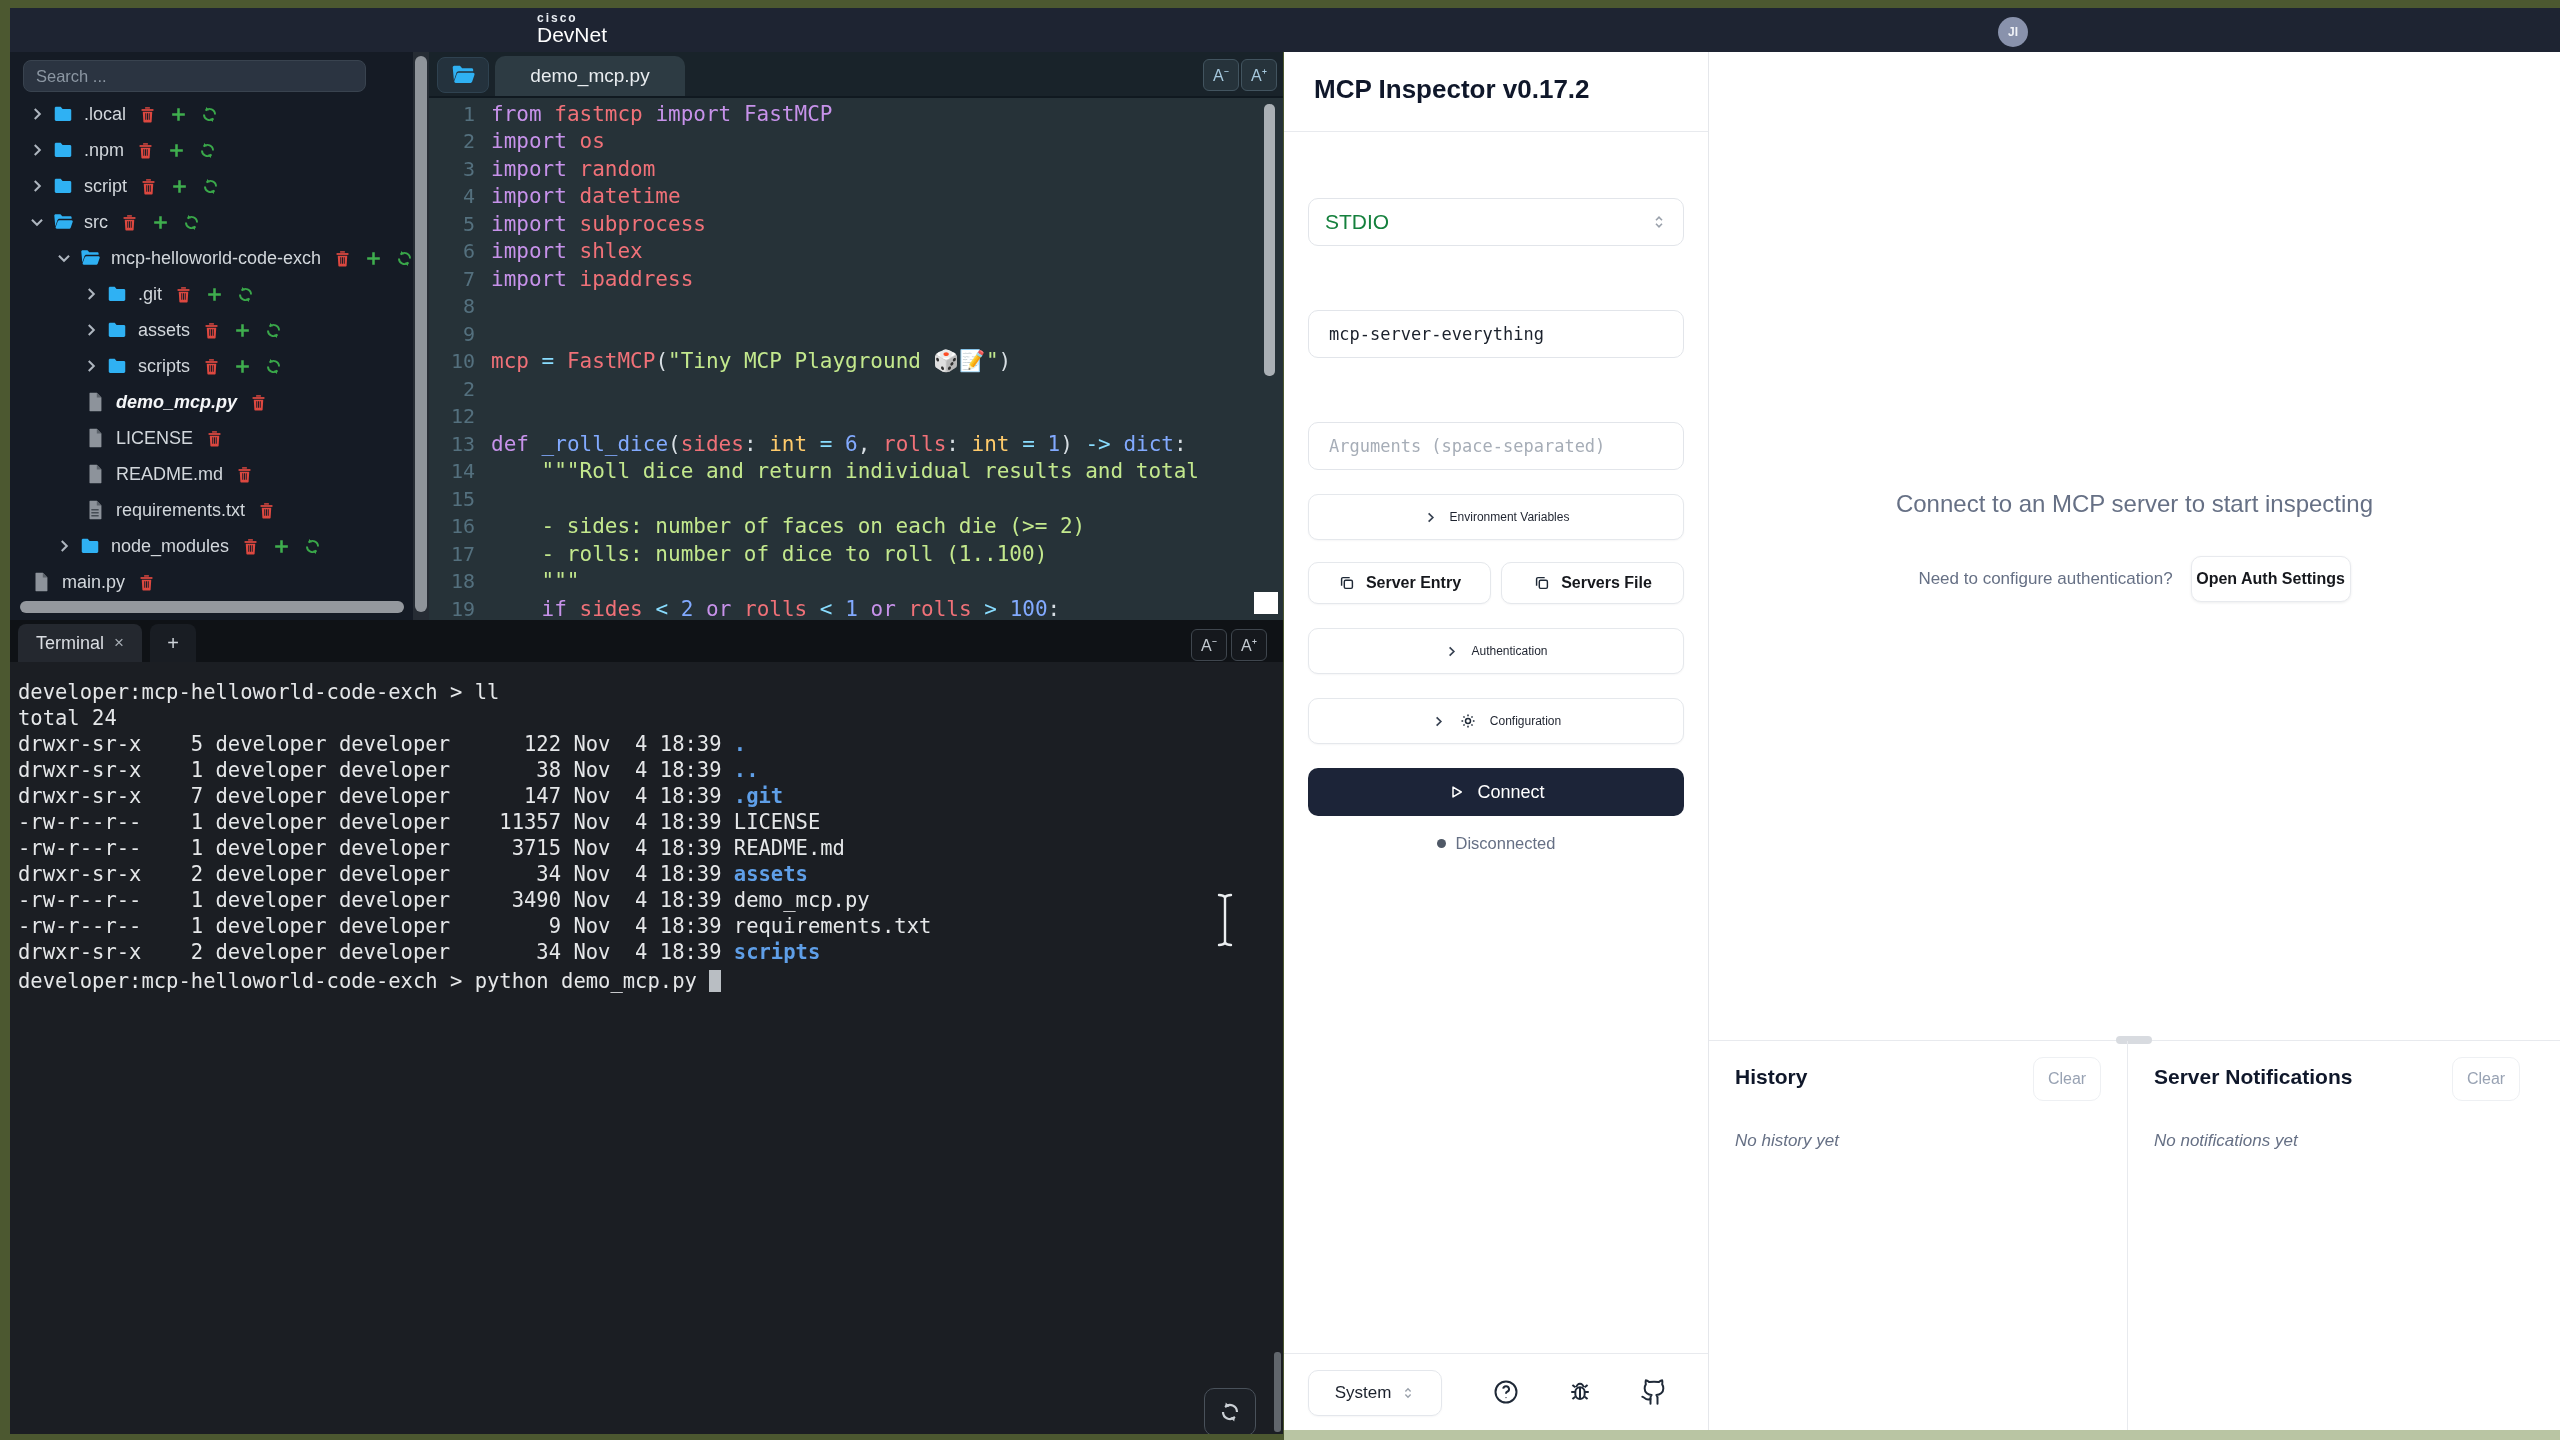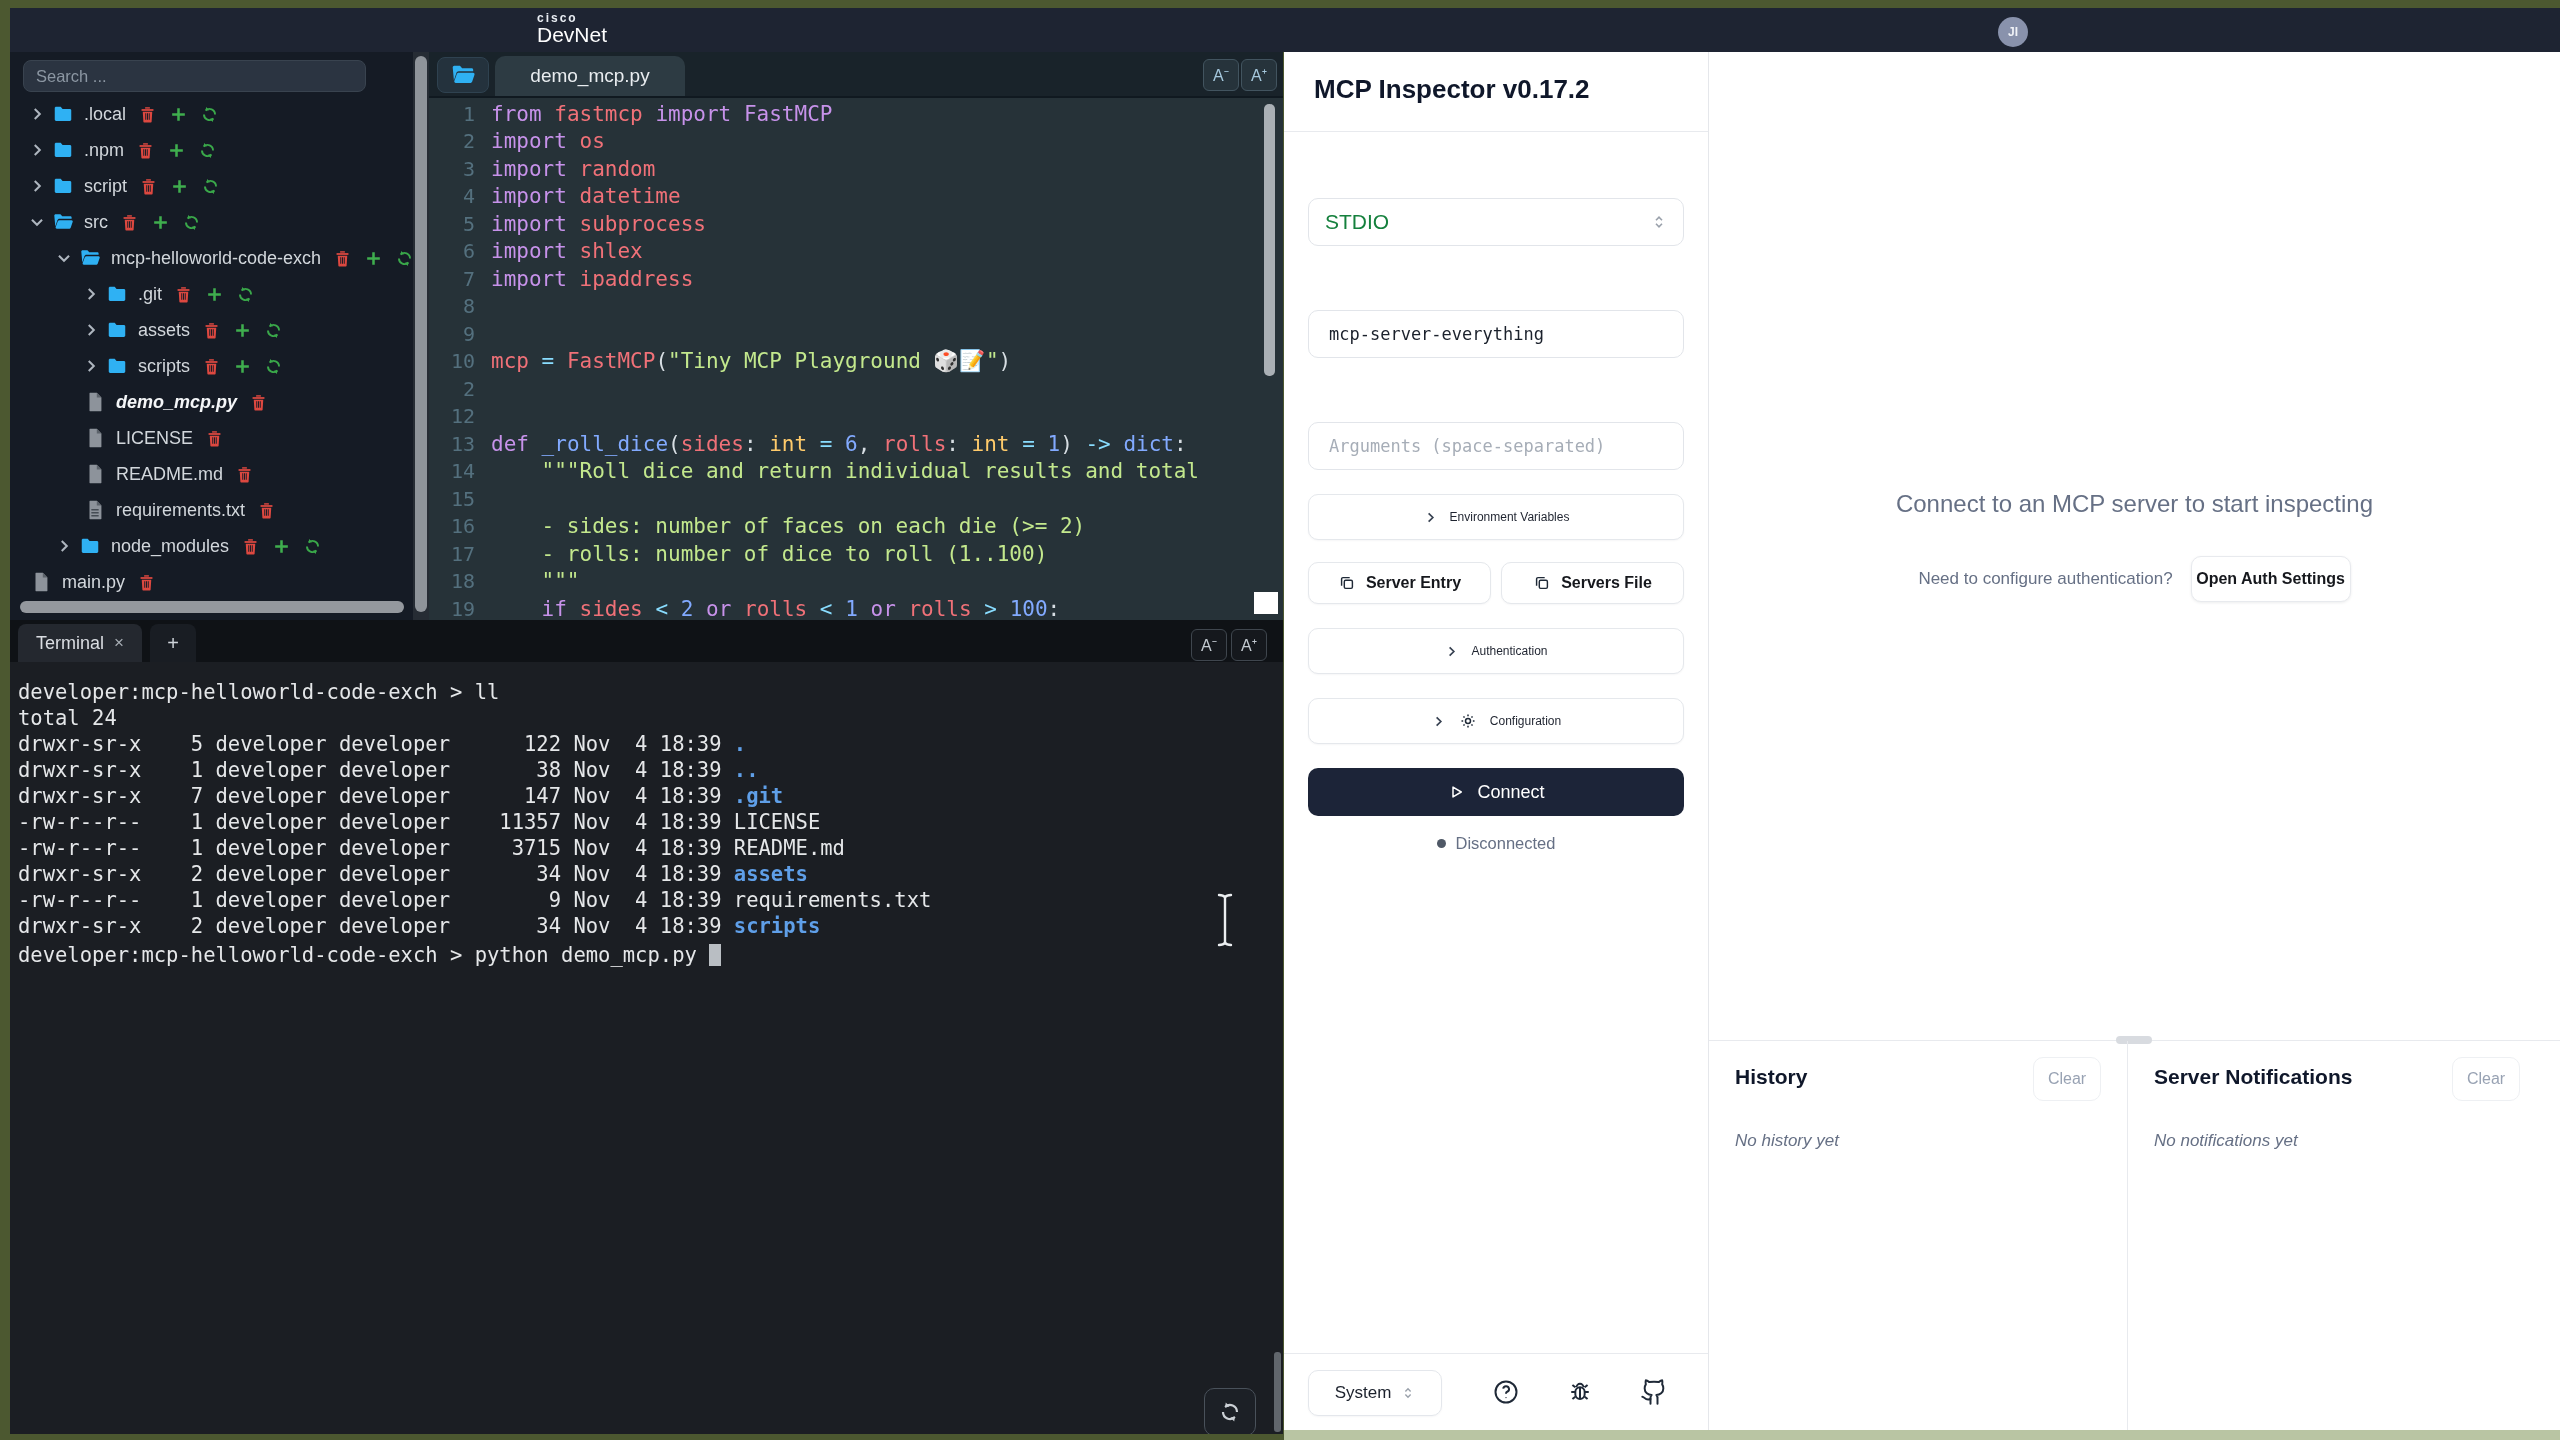--- a/index.html
+++ b/index.html
@@ -657,20 +657,21 @@
       <div id="tinc" class="abs fontbtn tfont">A⁺</div>
       <div id="tlines" class="abs">
           <div class="tline"><span class="tm-w">developer:mcp-helloworld-code-exch &gt; ll</span></div>
           <div class="tline"><span class="tm-w">total 24</span></div>
           <div class="tline"><span class="tm-w">drwxr-sr-x    5 developer developer      122 Nov  4 18:39 </span><span class="tm-d">.</span></div>
           <div class="tline"><span class="tm-w">drwxr-sr-x    1 developer developer       38 Nov  4 18:39 </span><span class="tm-d">..</span></div>
           <div class="tline"><span class="tm-w">drwxr-sr-x    7 developer developer      147 Nov  4 18:39 </span><span class="tm-d">.git</span></div>
           <div class="tline"><span class="tm-w">-rw-r--r--    1 developer developer    11357 Nov  4 18:39 LICENSE</span></div>
           <div class="tline"><span class="tm-w">-rw-r--r--    1 developer developer     3715 Nov  4 18:39 README.md</span></div>
           <div class="tline"><span class="tm-w">drwxr-sr-x    2 developer developer       34 Nov  4 18:39 </span><span class="tm-d">assets</span></div>
+          <div class="tline"><span class="tm-w">-rw-r--r--    1 developer developer     3490 Nov  4 18:39 demo_mcp.py</span></div>
           <div class="tline"><span class="tm-w">-rw-r--r--    1 developer developer        9 Nov  4 18:39 requirements.txt</span></div>
           <div class="tline"><span class="tm-w">drwxr-sr-x    2 developer developer       34 Nov  4 18:39 </span><span class="tm-d">scripts</span></div>
           <div class="tline"><span class="tm-w">developer:mcp-helloworld-code-exch &gt; python demo_mcp.py </span><span class="tcur"></span></div>
         </div>
       <div id="trefresh" class="abs">
         <svg viewBox="0 0 24 24">
           <path d="M19 12a7 7 0 0 0-11.9-5" stroke="#cbd0d5" stroke-width="2.2" fill="none"></path>
           <path d="M7.8 2.6L7 7.4l4.6-.8z" fill="#cbd0d5"></path>
           <path d="M5 12a7 7 0 0 0 11.9 5" stroke="#cbd0d5" stroke-width="2.2" fill="none"></path>
           <path d="M16.2 21.4l.8-4.8-4.6.8z" fill="#cbd0d5"></path>

